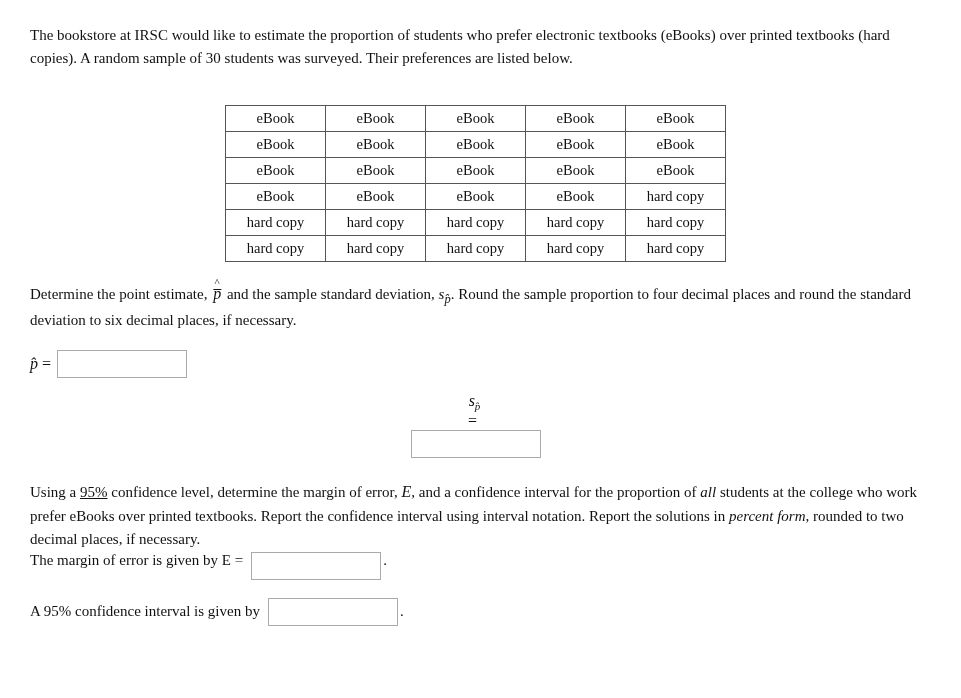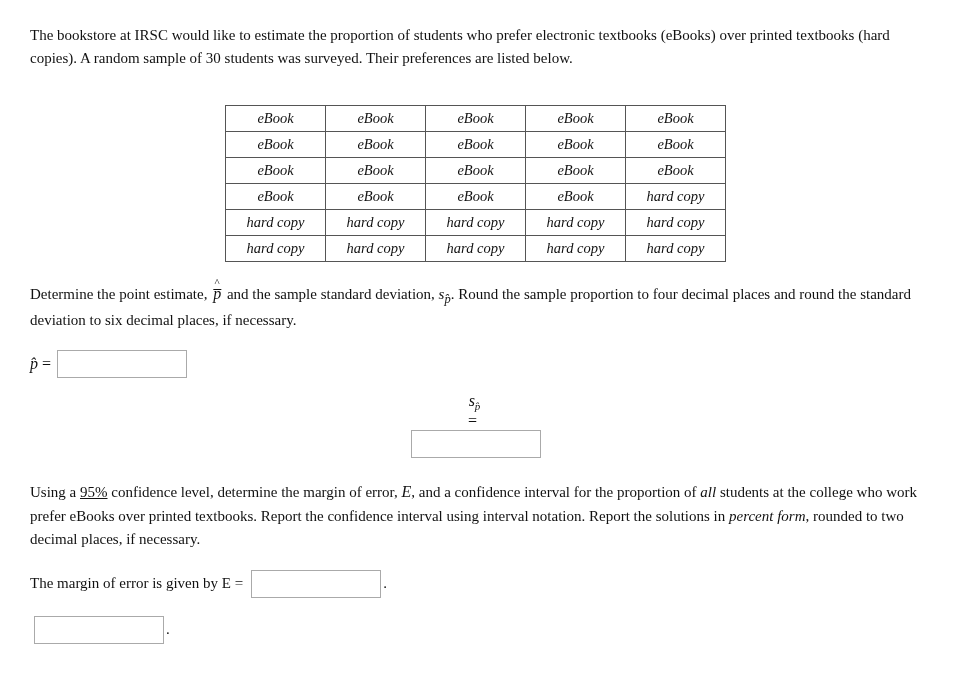--- a/index.html
+++ b/index.html
@@ -33,21 +33,20 @@
     table {
       border-collapse: collapse;
     }
 
     table td {
       border: 1px solid #555;
       padding: 4px 18px;
       text-align: center;
       font-size: 14.5px;
       min-width: 100px;
-      font-style: italic;
     }
 
     .question-text {
       line-height: 1.55;
       margin-bottom: 18px;
       max-width: 900px;
     }
 
     .input-row {
       display: flex;
@@ -65,27 +64,26 @@
       padding: 3px 6px;
       font-size: 14px;
       width: 130px;
       height: 28px;
       outline: none;
       background: #fff;
     }
 
     .confidence-text {
       line-height: 1.55;
-      margin-bottom: 18px;
       max-width: 900px;
     }
 
     .margin-row {
       display: flex;
-      align-items: center;
+      align-items: flex-start;
       margin-bottom: 18px;
       flex-wrap: wrap;
     }
 
     .margin-row-label {
       font-size: 15px;
       margin-right: 4px;
     }
 
     .confidence-row {
@@ -189,15 +187,16 @@
   Using a <span class="underline">95%</span> confidence level, determine the margin of error, <span class="italic-e">E</span>, and a confidence interval for the proportion of <span style="font-style:italic;">all</span> students at the college who work prefer eBooks over printed textbooks. Report the confidence interval using interval notation. Report the solutions in <span style="font-style:italic;">percent form</span>, rounded to two decimal places, if necessary.
 </p>
 
 <div class="margin-row">
   <span class="margin-row-label">The margin of error is given by E =</span>
   <input type="text" style="margin-left: 4px;">
   <span style="margin-left:2px;">.</span>
 </div>
 
 <div class="confidence-row">
+  <span class="confidence-row-label">A 95% confidence interval is given by</span>
   <input type="text" style="margin-left: 4px;">
   <span style="margin-left:2px;">.</span>
 </div>
 
 </body></html>

